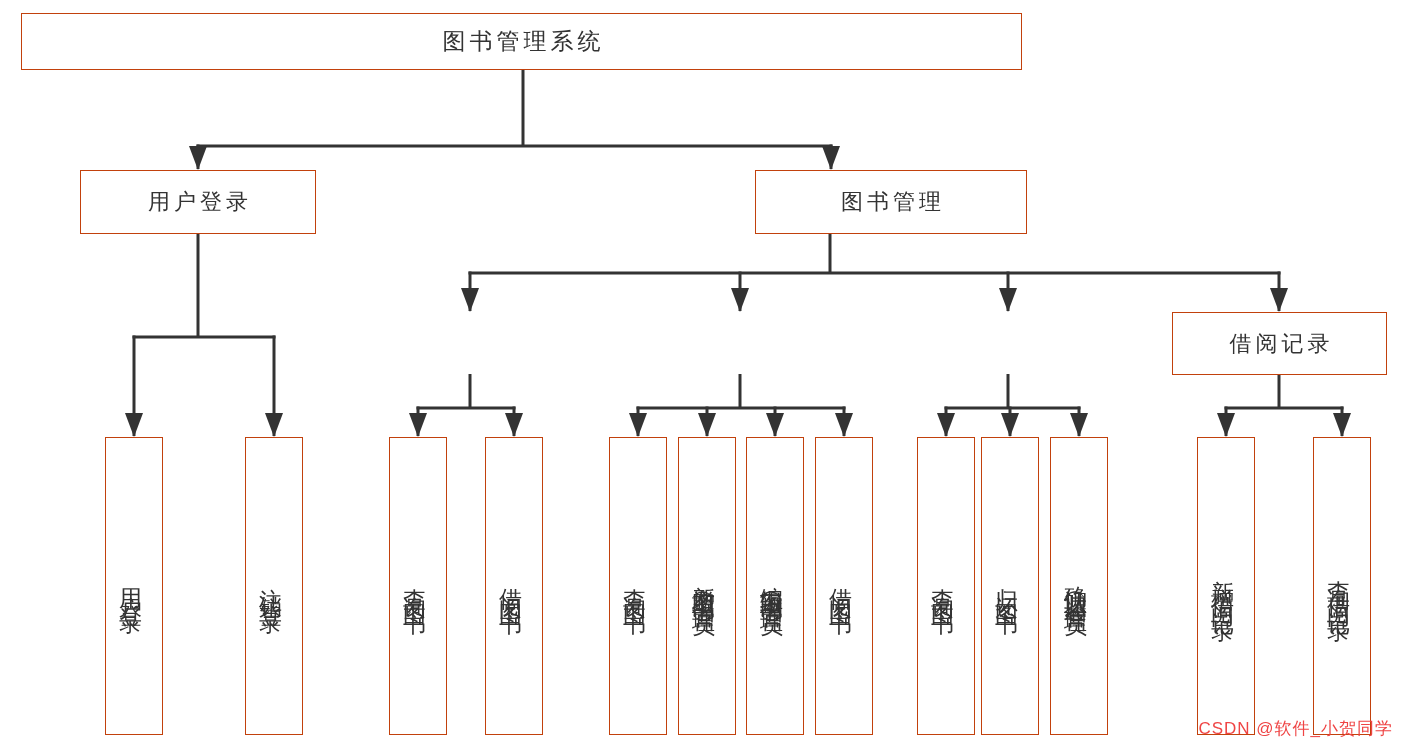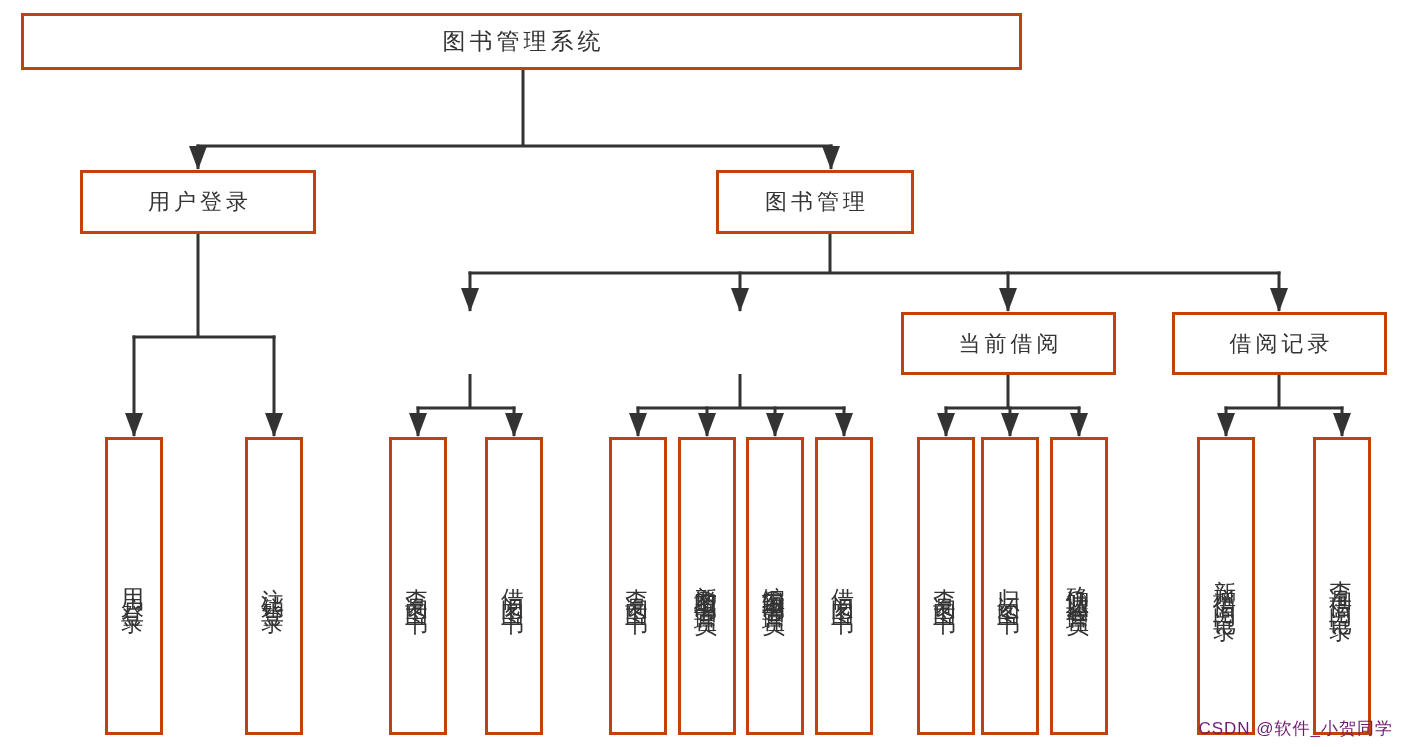--- a/index.html
+++ b/index.html
@@ -3,36 +3,36 @@
 <meta charset="utf-8">
 <style>
   html,body{margin:0;padding:0;background:#ffffff;}
   .canvas{
     position:relative;width:1405px;height:747px;background:#ffffff;
     font-family:"Liberation Sans",sans-serif;color:#333333;overflow:hidden;
   }
   .connectors{position:absolute;left:0;top:0;}
   .box{
     position:absolute;box-sizing:border-box;
-    border:3px solid #c2410c;background:#ffffff;
+    border:1px solid #c2410c;background:#ffffff;
   }
   .hbox{
     display:flex;align-items:center;justify-content:center;
     font-size:22px;letter-spacing:4px;text-indent:4px;white-space:nowrap;
   }
   .root-box{font-size:23px;}
   .leaf{
     writing-mode:vertical-lr;text-orientation:mixed;
     text-align:center;line-height:50px;
     font-size:23px;letter-spacing:8px;
   }
   .leaf.tight{letter-spacing:4px;}
   .watermark{
     position:absolute;right:12px;bottom:7px;
-    font-size:17px;color:#701a75;letter-spacing:1px;
+    font-size:17px;color:#ef4444;letter-spacing:1px;
   }
 </style>
 </head>
 <body>
 
 <div class="canvas">
 
   <svg class="connectors" width="1405" height="747" viewBox="0 0 1405 747">
     <defs>
       <marker id="arr" markerUnits="userSpaceOnUse" markerWidth="20" markerHeight="26" refX="9" refY="23" orient="0">
@@ -91,23 +91,22 @@
       <line x1="1279" y1="374" x2="1279" y2="408"></line>
       <line x1="1224.5" y1="408" x2="1343.5" y2="408"></line>
       <line x1="1226" y1="406.5" x2="1226" y2="436" marker-end="url(#arr)"></line>
       <line x1="1342" y1="406.5" x2="1342" y2="436" marker-end="url(#arr)"></line>
     </g>
   </svg>
 
   <div class="box hbox root-box" style="left:21px;top:13px;width:1001px;height:57px">图书管理系统</div>
 
   <div class="box hbox" style="left:80px;top:170px;width:236px;height:64px">用户登录</div>
-  <div class="box hbox" style="left:716px;top:170px;width:198px;height:64px">图书管理</div>
+  <div class="box hbox" style="left:755px;top:170px;width:272px;height:64px">图书管理</div>
 
-  <div class="box hbox" style="left:901px;top:312px;width:215px;height:63px">当前借阅</div>
   <div class="box hbox" style="left:1172px;top:312px;width:215px;height:63px">借阅记录</div>
 
   <div class="box leaf" style="left:105px;top:437px;width:58px;height:298px">用户登录</div>
   <div class="box leaf" style="left:245px;top:437px;width:58px;height:298px">注销登录</div>
 
   <div class="box leaf" style="left:389px;top:437px;width:58px;height:298px">查询图书</div>
   <div class="box leaf" style="left:485px;top:437px;width:58px;height:298px">借阅图书</div>
 
   <div class="box leaf" style="left:609px;top:437px;width:58px;height:298px">查询图书</div>
   <div class="box leaf tight" style="left:678px;top:437px;width:58px;height:298px">新增图书（管理员）</div>

